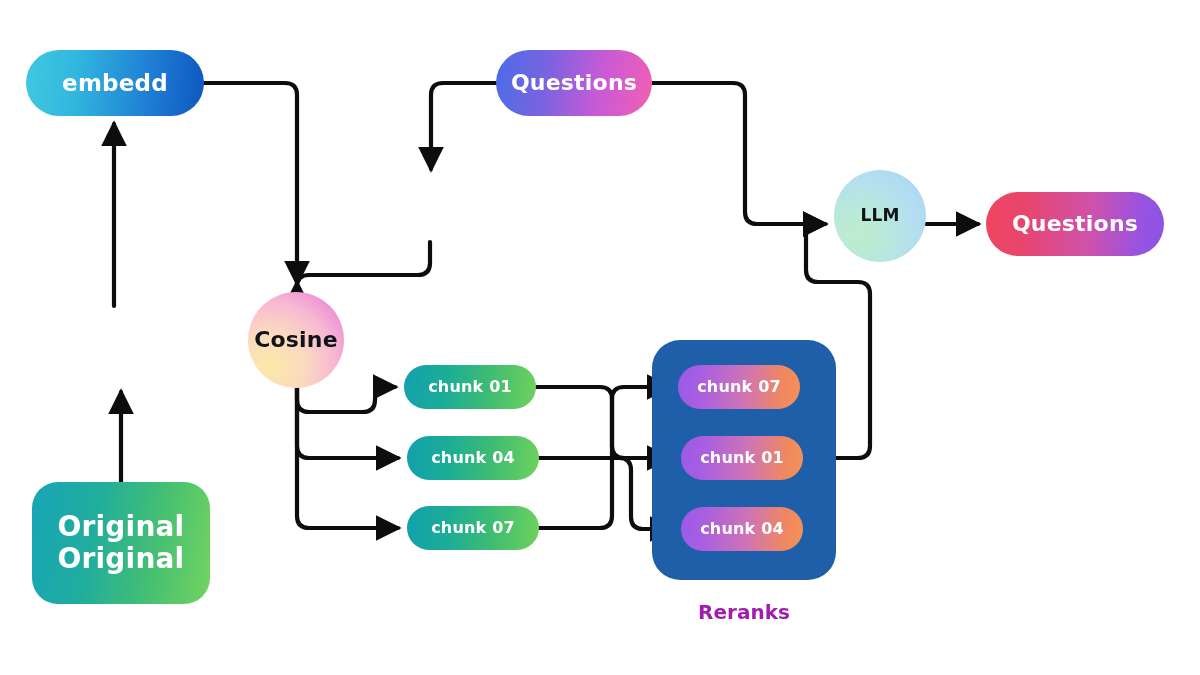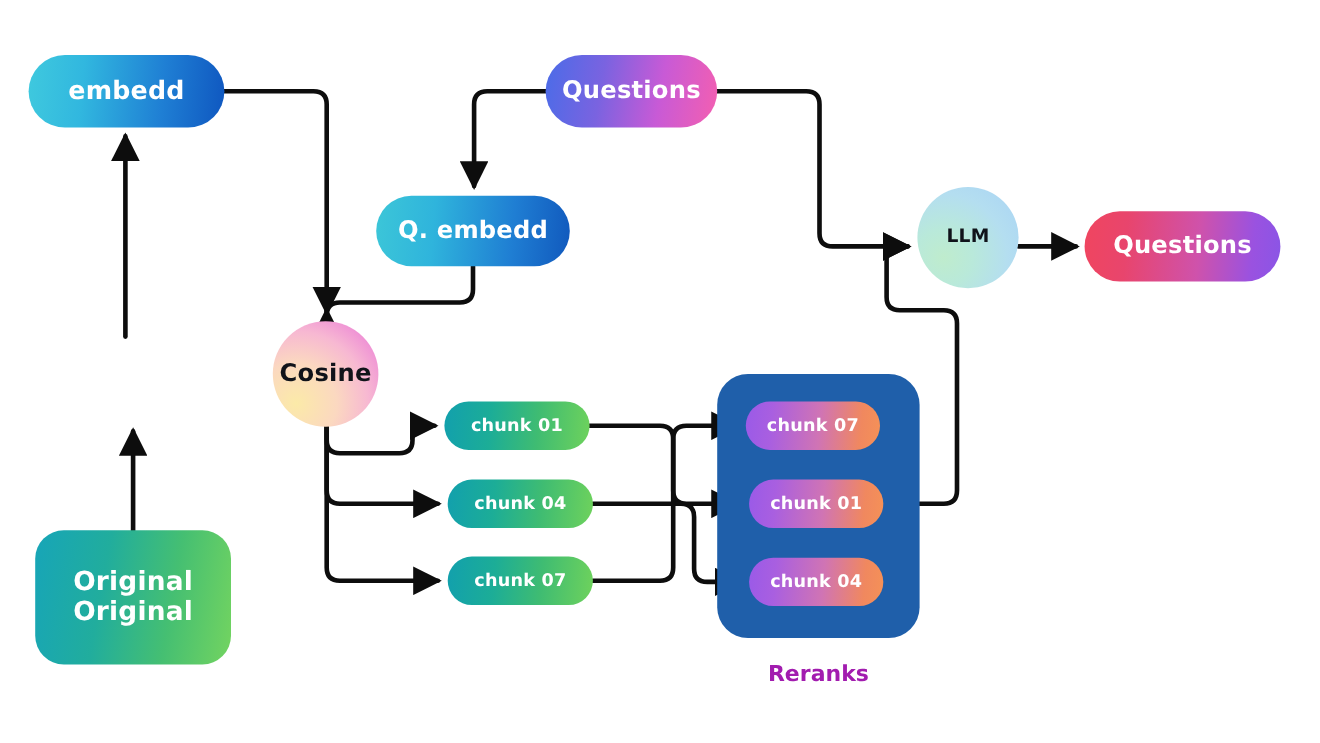--- a/index.html
+++ b/index.html
@@ -65,21 +65,21 @@
     color: #10131a;
     background: radial-gradient(circle at 22% 78%, #fbeaa8 0%, #fbd8c0 35%, #f7b8d2 62%, #e86fd8 100%);
   }
   .n-chunks {
     left: 26px; top: 306px; width: 188px; height: 78px;
     font-size: 23px;
     background: linear-gradient(95deg, #a85de8 0%, #b565e2 22%, #d97fc0 52%, #f08a6a 80%, #f79255 100%);
   }
   .n-origdocs {
     left: 32px; top: 482px; width: 178px; height: 122px;
-    font-size: 24px;
+    font-size: 28px;
     background: linear-gradient(100deg, #17a5b8 0%, #21ad9d 35%, #45bf72 68%, #73d460 100%);
   }
   .n-llm {
     left: 834px; top: 170px; width: 92px; height: 92px;
     font-size: 17px;
     color: #10131a;
     background: radial-gradient(circle at 26% 70%, #bfeccd 0%, #b9e9da 28%, #b4def0 62%, #a8d3f5 100%);
   }
   .n-response {
     left: 986px; top: 192px; width: 178px; height: 64px;
@@ -164,23 +164,20 @@
   </svg>
 
   <div class="node pill n-embedd">
     <span>embedd</span>
   </div>
 
   <div class="node pill n-questions">
     <span>Questions</span>
   </div>
 
-  <div class="node pill n-qembedd">
-    <span>Q. embedd</span>
-  </div>
 
   <div class="node circle n-cosine">
     <span>Cosine</span>
   </div>
 
 
   <div class="node rrect n-origdocs">
     <div>
       <div>Original</div>
       <div>Original</div>

